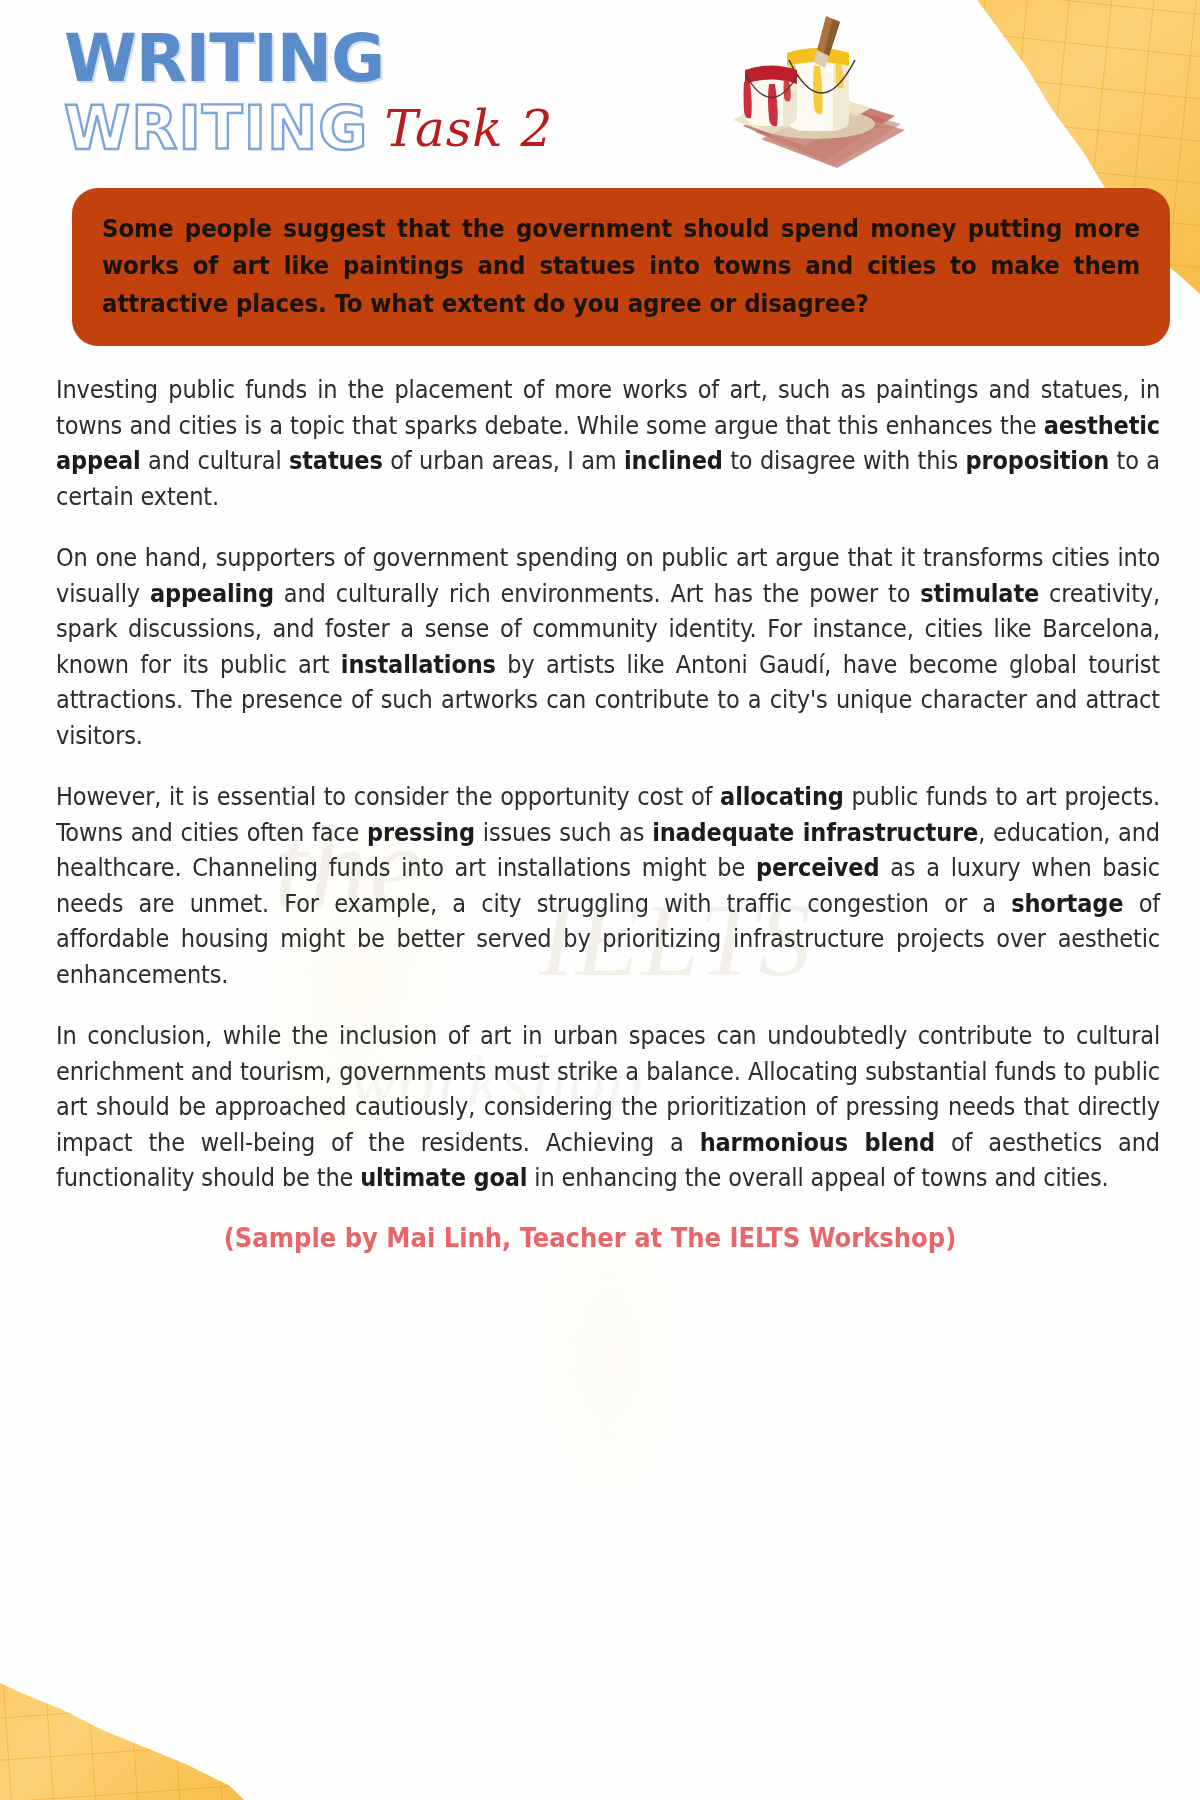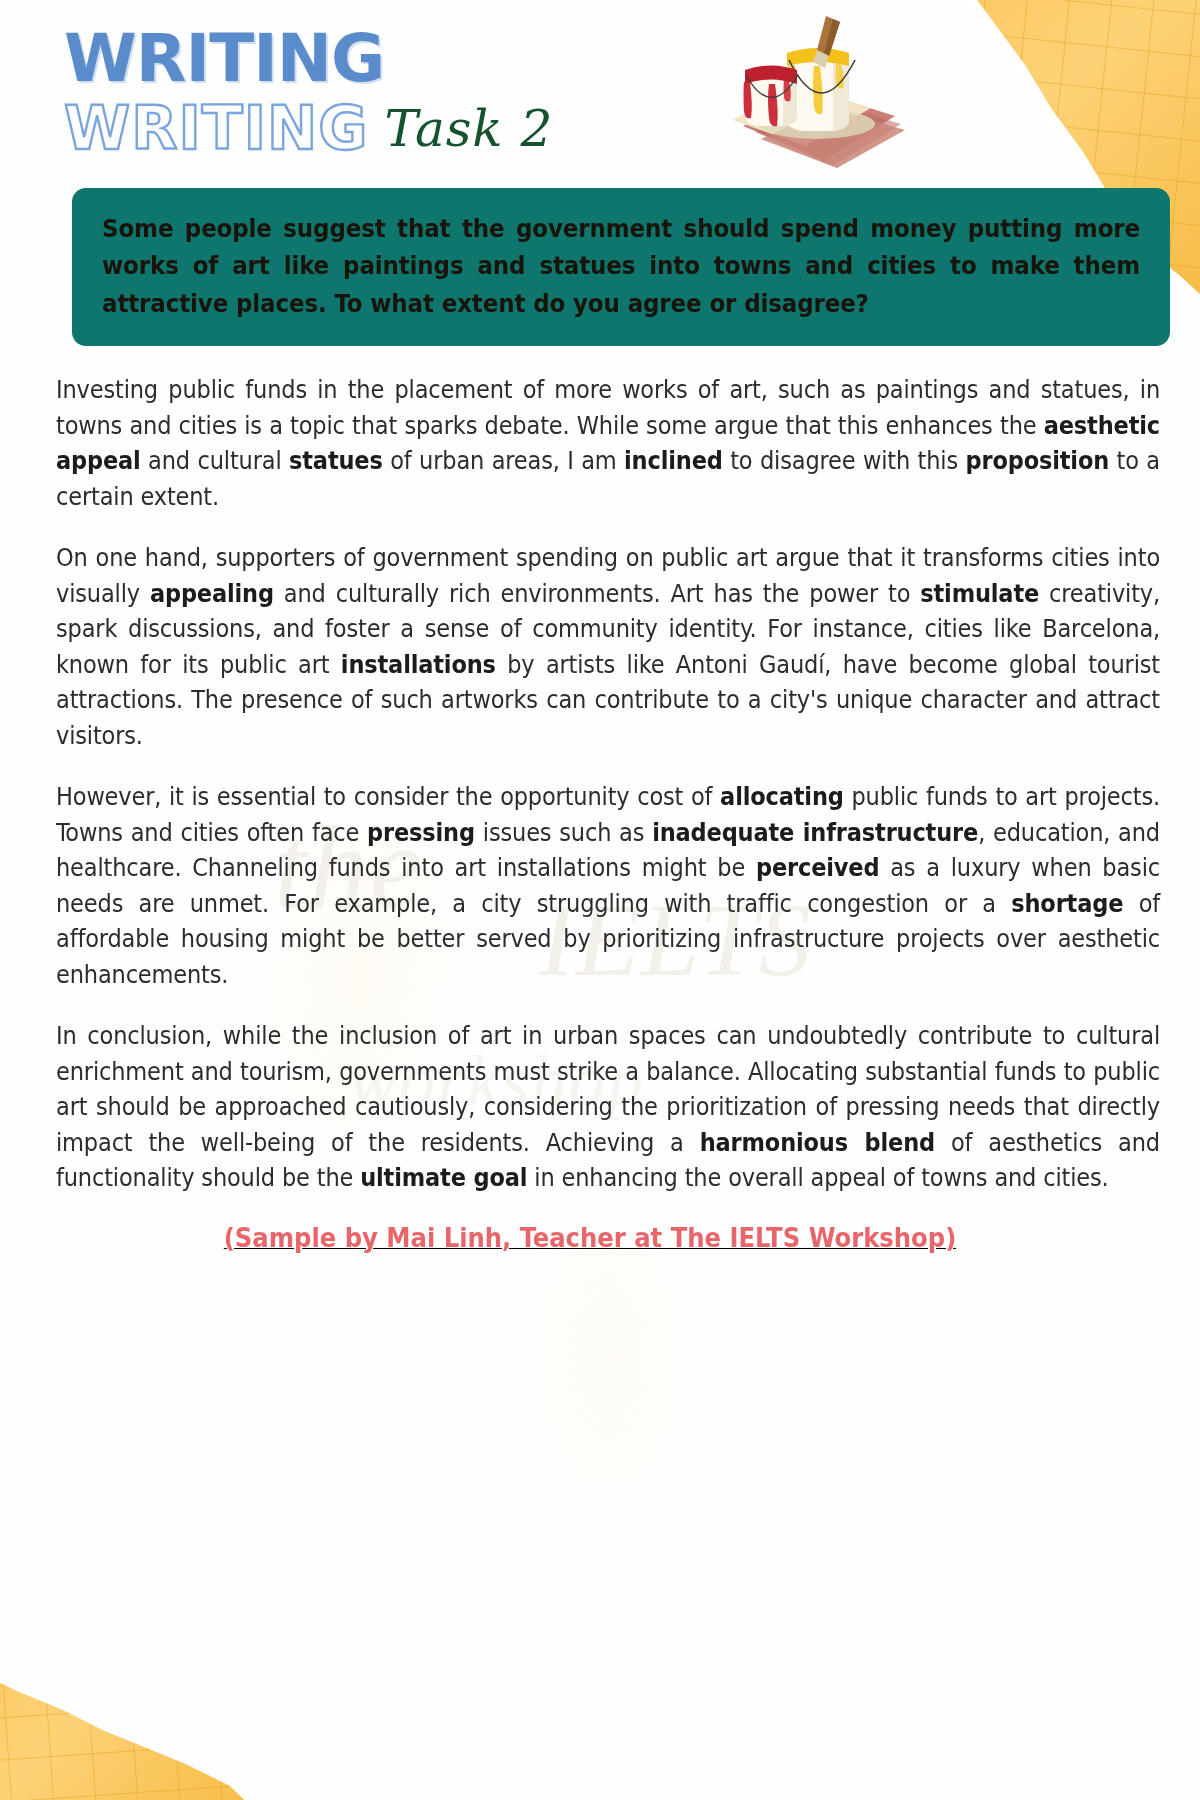--- a/index.html
+++ b/index.html
@@ -127,41 +127,41 @@
     letter-spacing: 1px;
     line-height: 1;
     color: transparent;
     -webkit-text-stroke: 2.4px #7aa6dd;
     text-stroke: 2.4px #7aa6dd;
   }
   #title-task {
     font-family: "DejaVu Serif", serif;
     font-style: italic;
     font-size: 50px;
-    color: #14532d;
+    color: #b91c1c;
     line-height: 1;
     padding-bottom: 4px;
     letter-spacing: 1px;
   }
 
   
   #illustration {
     position: absolute;
     top: 8px; left: 725px;
     width: 210px; height: 165px;
     z-index: 4;
   }
 
   
   #prompt-box {
     position: relative;
     z-index: 3;
     margin: 8px 30px 0 72px;
-    background: #0f766e;
-    border-radius: 14px;
+    background: #c2410c;
+    border-radius: 26px;
     padding: 22px 30px 24px 30px;
   }
   #prompt-text {
     font-family: "DejaVu Sans Condensed", "Liberation Sans Narrow", "Liberation Sans", sans-serif;
     font-weight: bold;
     font-size: 25.5px;
     line-height: 1.47;
     color: #18140b;
     text-align: justify;
     margin: 0;
@@ -185,21 +185,20 @@
   }
   .para b { font-weight: bold; color: #1c1c1c; }
 
   
   #footer {
     position: relative;
     z-index: 3;
     margin-top: 11px;
     text-align: center;
     padding-right: 20px;
-    text-decoration: underline;
   }
   #footer-credit {
     font-family: "DejaVu Sans Condensed", "Liberation Sans Narrow", "Liberation Sans", sans-serif;
     font-weight: bold;
     font-size: 27px;
     color: #e8656a;
     letter-spacing: 0px;
   }
 </style>
 </head>

